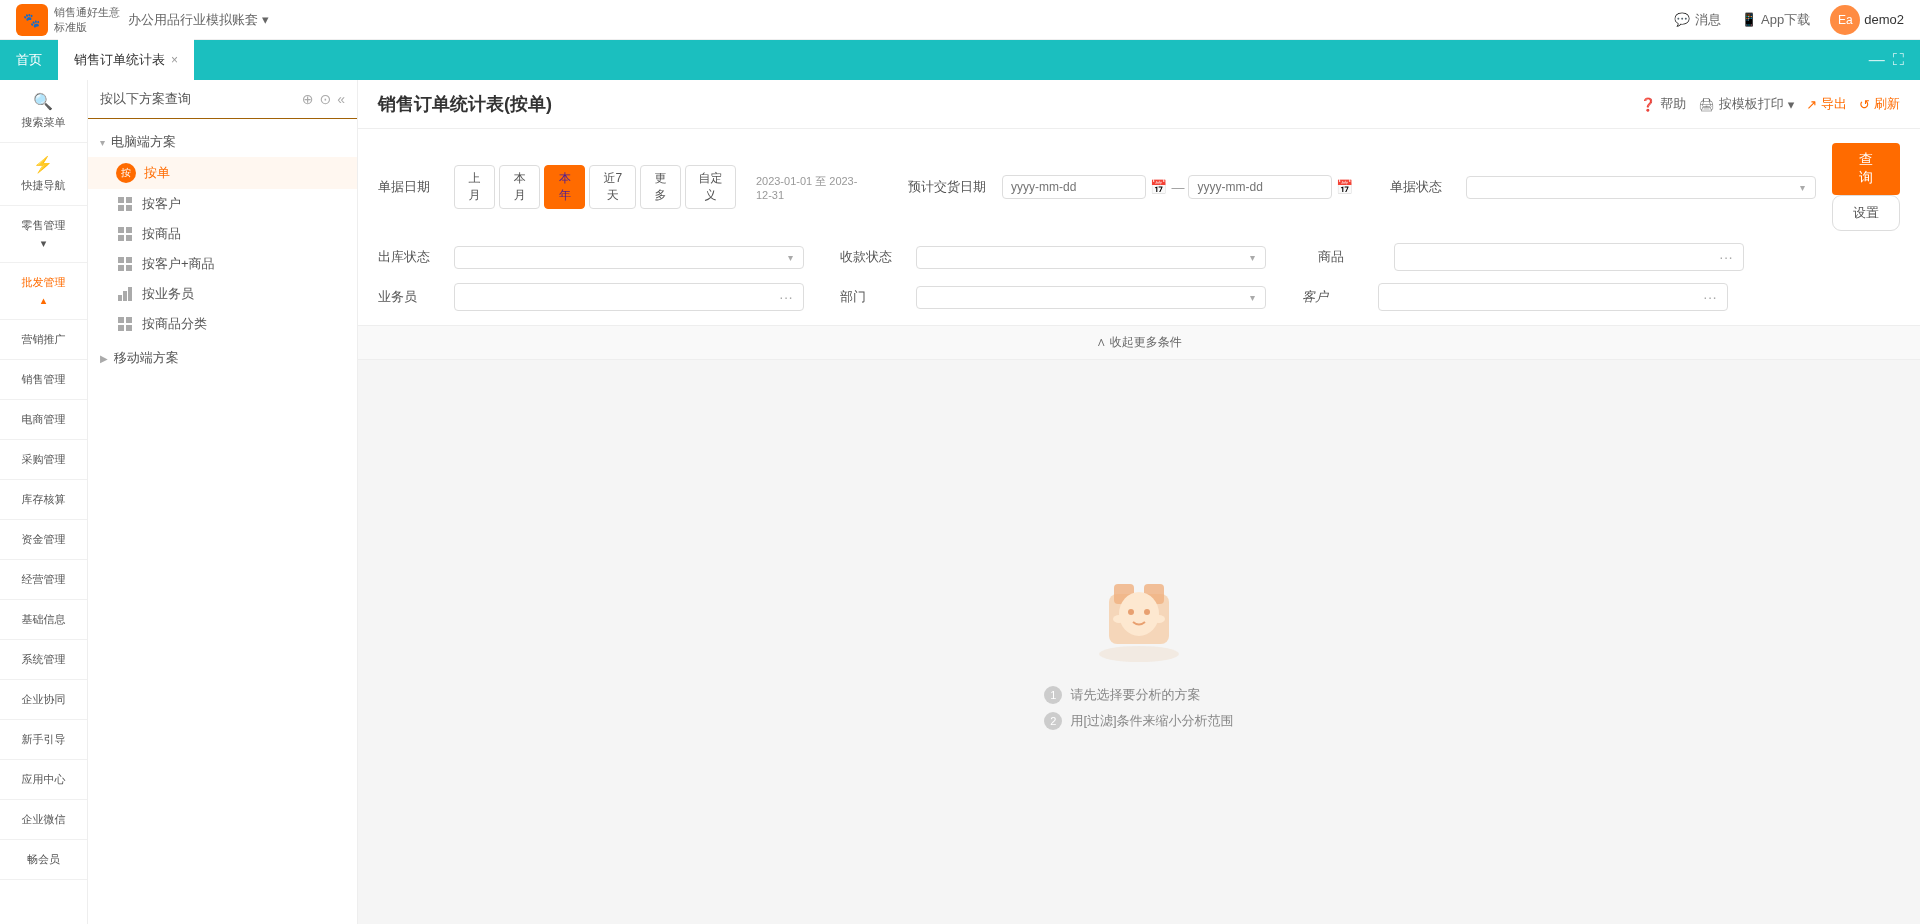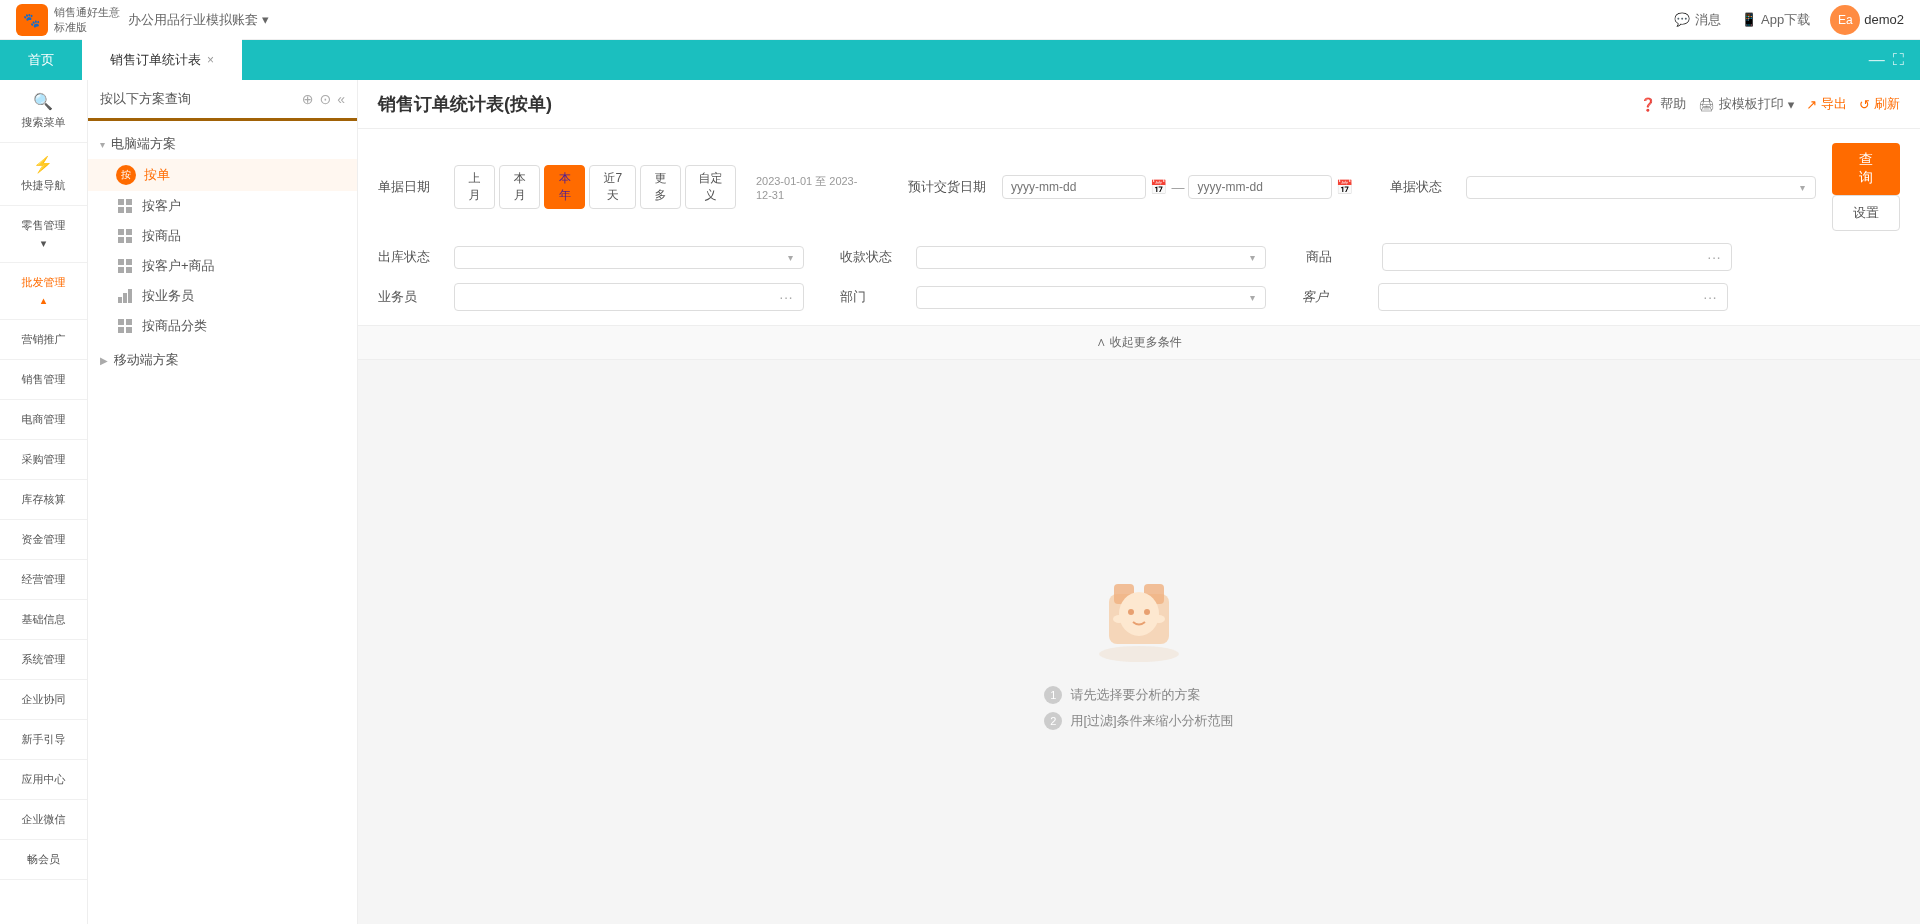--- a/index.html
+++ b/index.html
@@ -12,39 +12,39 @@
     .logo-icon { width: 32px; height: 32px; background: #ff6b00; border-radius: 6px; display: flex; align-items: center; justify-content: center; color: white; font-size: 14px; font-weight: bold; }
     .logo-text { font-size: 11px; color: #666; line-height: 1.3; }
     .breadcrumb-select { display: flex; align-items: center; gap: 4px; color: #666; font-size: 13px; cursor: pointer; }
     .top-bar-right { display: flex; align-items: center; gap: 20px; }
     .top-bar-action { display: flex; align-items: center; gap: 4px; color: #666; font-size: 13px; cursor: pointer; }
     .avatar { width: 30px; height: 30px; border-radius: 50%; background: #ff8c42; display: flex; align-items: center; justify-content: center; color: white; font-size: 12px; }
     .username { font-size: 13px; color: #333; }
 
     
     .tab-bar { height: 40px; background: #1bbfbf; display: flex; align-items: center; padding: 0 0; flex-shrink: 0; }
-    .tab-item { height: 56px; display: flex; align-items: center; padding: 0 28px; cursor: pointer; color: rgba(255,255,255,0.85); font-size: 13px; }
+    .tab-item { height: 56px; display: flex; align-items: center; padding: 0 16px; cursor: pointer; color: rgba(255,255,255,0.85); font-size: 13px; }
     .tab-item.home { color: white; }
     .tab-item.active { background: white; color: #333; border-radius: 4px 4px 0 0; }
     .tab-close { margin-left: 6px; color: #999; font-size: 12px; cursor: pointer; }
     .tab-actions { margin-left: auto; display: flex; align-items: center; gap: 8px; padding-right: 16px; }
     .tab-action-btn { color: white; font-size: 16px; cursor: pointer; opacity: 0.8; }
 
     
     .main-layout { display: flex; flex: 1; overflow: hidden; }
 
     
     .sidebar { width: 88px; background: #fff; border-right: 1px solid #eee; display: flex; flex-direction: column; flex-shrink: 0; overflow-y: auto; }
 
     
     .content-area { flex: 1; display: flex; overflow: hidden; }
 
     
     .left-panel { width: 270px; background: #fff; border-right: 1px solid #eee; flex-shrink: 0; display: flex; flex-direction: column; }
-    .left-panel-header { padding: 10px 12px; display: flex; align-items: center; gap: 6px; border-bottom: 3px solid #a16207; font-size: 13px; color: #555; }
+    .left-panel-header { padding: 10px 12px; display: flex; align-items: center; gap: 6px; border-bottom: 1px solid #a16207; font-size: 13px; color: #555; }
     .panel-actions { display: flex; gap: 6px; margin-left: auto; }
     .panel-action-btn { color: #aaa; font-size: 14px; cursor: pointer; }
     .tree-area { flex: 1; overflow-y: auto; padding: 8px 0; }
     .tree-section { margin-bottom: 4px; }
     .tree-section-header { display: flex; align-items: center; gap: 6px; padding: 6px 12px; cursor: pointer; color: #555; font-size: 13px; }
     .tree-caret { color: #aaa; font-size: 10px; }
     .tree-section-label { flex: 1; }
     .tree-item { display: flex; align-items: center; gap: 8px; padding: 6px 12px 6px 28px; cursor: pointer; font-size: 13px; color: #555; }
     .tree-item.active { background: #fff7f0; color: #ff6b00; }
     .tree-item-icon { width: 18px; height: 18px; display: flex; align-items: center; justify-content: center; font-size: 12px; }
@@ -75,21 +75,21 @@
     .select-arrow { color: #aaa; font-size: 10px; margin-left: auto; }
     .filter-input { border: 1px solid #ddd; border-radius: 4px; padding: 5px 10px; font-size: 13px; color: #555; background: white; flex: 1; display: flex; align-items: center; justify-content: flex-end; }
     .filter-dots { color: #aaa; font-size: 14px; cursor: pointer; }
     .calendar-icon { color: #ff6b00; font-size: 14px; cursor: pointer; }
 
     
     .collapse-bar { text-align: center; padding: 8px; background: #f9f9f9; border-bottom: 1px solid #eee; cursor: pointer; color: #666; font-size: 12px; }
 
     
     .query-btn { background: #ff6b00; color: white; border: none; border-radius: 4px; padding: 8px 24px; font-size: 14px; cursor: pointer; }
-    .settings-btn { background: white; color: #555; border: 1px solid #ddd; border-radius: 4px; padding: 8px 16px; font-size: 13px; cursor: pointer; }
+    .settings-btn { background: white; color: #555; border: 1px solid #ddd; border-radius: 9px; padding: 8px 16px; font-size: 13px; cursor: pointer; }
 
     
     .empty-state { flex: 1; display: flex; flex-direction: column; align-items: center; justify-content: center; gap: 12px; }
     .empty-tips { display: flex; flex-direction: column; gap: 8px; }
     .empty-tip { display: flex; align-items: center; gap: 8px; color: #888; font-size: 13px; }
     .tip-num { width: 18px; height: 18px; border-radius: 50%; background: #ccc; color: white; display: flex; align-items: center; justify-content: center; font-size: 11px; flex-shrink: 0; }
 
     
     .sidebar-nav-item { display: flex; flex-direction: column; align-items: center; padding: 12px 4px; cursor: pointer; color: #555; font-size: 11px; gap: 4px; border-bottom: 1px solid #f0f0f0; }
     .sidebar-nav-item.active { color: #ff6b00; }
@@ -358,21 +358,21 @@
             <span style="color:#ccc;font-size:12px;"></span>
             <span class="select-arrow">▾</span>
           </div>
 
           <span class="filter-label" style="margin-left:20px;">收款状态</span>
           <div class="filter-select" style="flex:1;max-width:350px;">
             <span style="color:#ccc;font-size:12px;"></span>
             <span class="select-arrow">▾</span>
           </div>
 
-          <span class="filter-label" style="margin-left:24px;">商品</span>
+          <span class="filter-label" style="margin-left:36px;">商品</span>
           <div class="filter-input" style="flex:1;max-width:350px;">
             <span class="filter-dots">···</span>
           </div>
           <div style="width:120px;"></div>
         </div>
 
         <div class="filter-row">
           <span class="filter-label">业务员</span>
           <div class="filter-input" style="flex:1;max-width:350px;">
             <span class="filter-dots">···</span>

